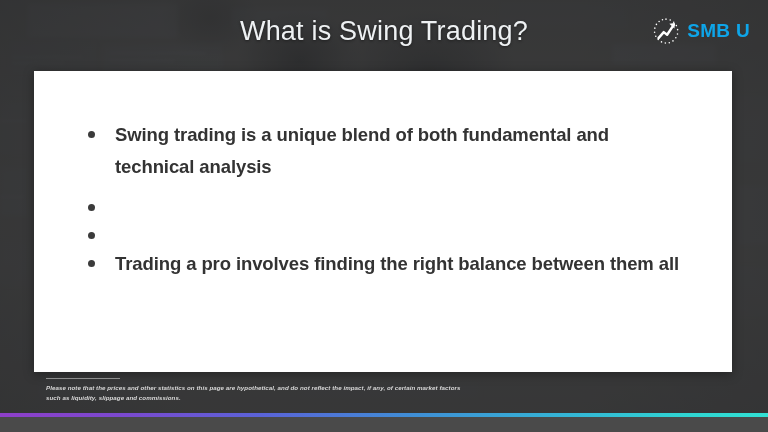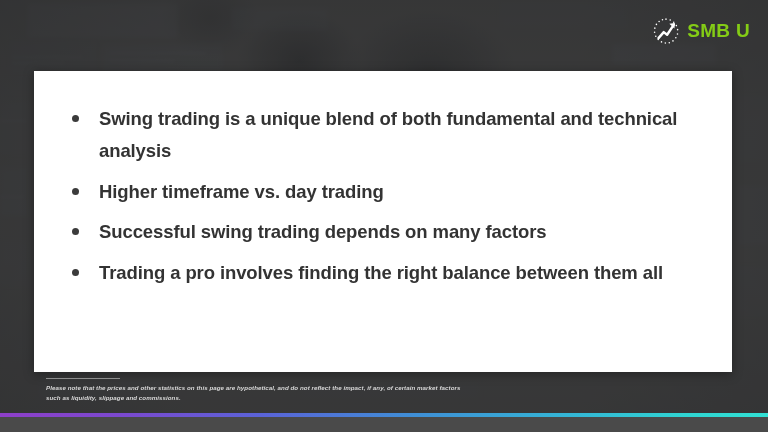--- a/index.html
+++ b/index.html
@@ -89,38 +89,38 @@
     top: 16px;
     right: 18px;
     display: flex;
     align-items: center;
     gap: 6px;
   }
   .logo-mark { width: 30px; height: 30px; display: block; }
   .logo-text {
     font-size: 19px;
     font-weight: 700;
-    color: #84cc16;
+    color: #0ea5e9;
     letter-spacing: .3px;
     white-space: nowrap;
   }
 
   
   .card {
     position: absolute;
     left: 34px;
     top: 71px;
     width: 698px;
     height: 301px;
     background: #ffffff;
     box-shadow: 0 2px 10px rgba(0,0,0,.35);
   }
   .bullets {
     list-style: none;
-    margin: 0;
+    margin: 16px;
     padding: 32px 26px 0 38px;
   }
   .bullet {
     display: flex;
     align-items: flex-start;
     margin-bottom: 9px;
   }
   .bullet-dot {
     flex: 0 0 auto;
     width: 7px;
@@ -201,20 +201,21 @@
     <div class="scan" style="left:12px;  top:56px;  width:70px;"></div>
     <div class="scan" style="left:12px;  top:62px;  width:52px;"></div>
     <div class="scan" style="left:110px; top:52px;  width:96px;"></div>
     <div class="scan" style="left:110px; top:60px;  width:64px;"></div>
     <div class="scan" style="left:0px;   top:120px; width:26px;"></div>
     <div class="scan" style="left:0px;   top:196px; width:24px;"></div>
   </div>
   <div class="bg-vignette"></div>
   <div class="bg-scrim"></div>
 
+  <div class="title">What is Swing Trading?</div>
 
   <div class="logo">
     <svg class="logo-mark" viewBox="0 0 40 40" aria-hidden="true">
       <g fill="#ffffff">
         <circle cx="20" cy="4.2" r="1.05"></circle>
           <circle cx="25.6" cy="5.3" r="1.05"></circle>
         <circle cx="30.3" cy="8.4" r="1.05"></circle>
           <circle cx="33.8" cy="12.8" r="1.05"></circle>
         <circle cx="35.5" cy="18.2" r="1.05"></circle>
           <circle cx="35.3" cy="23.9" r="1.05"></circle>
@@ -238,25 +239,23 @@
   </div>
 
   <div class="card">
     <ul class="bullets">
       <li class="bullet">
         <span class="bullet-dot"></span>
         <span class="bullet-text">Swing trading is a unique blend of both fundamental and technical analysis</span>
       </li>
       <li class="bullet">
         <span class="bullet-dot"></span>
-        <span class="bullet-text">Higher timeframe vs. day trading</span>
-      </li>
-      <li class="bullet">
-        <span class="bullet-dot"></span>
-        <span class="bullet-text">Successful swing trading depends on many factors</span>
+      </li>
+      <li class="bullet">
+        <span class="bullet-dot"></span>
       </li>
       <li class="bullet">
         <span class="bullet-dot"></span>
         <span class="bullet-text">Trading a pro involves finding the right balance between them all</span>
       </li>
     </ul>
   </div>
 
   <div class="disclaimer">
     <div class="disclaimer-rule"></div>

